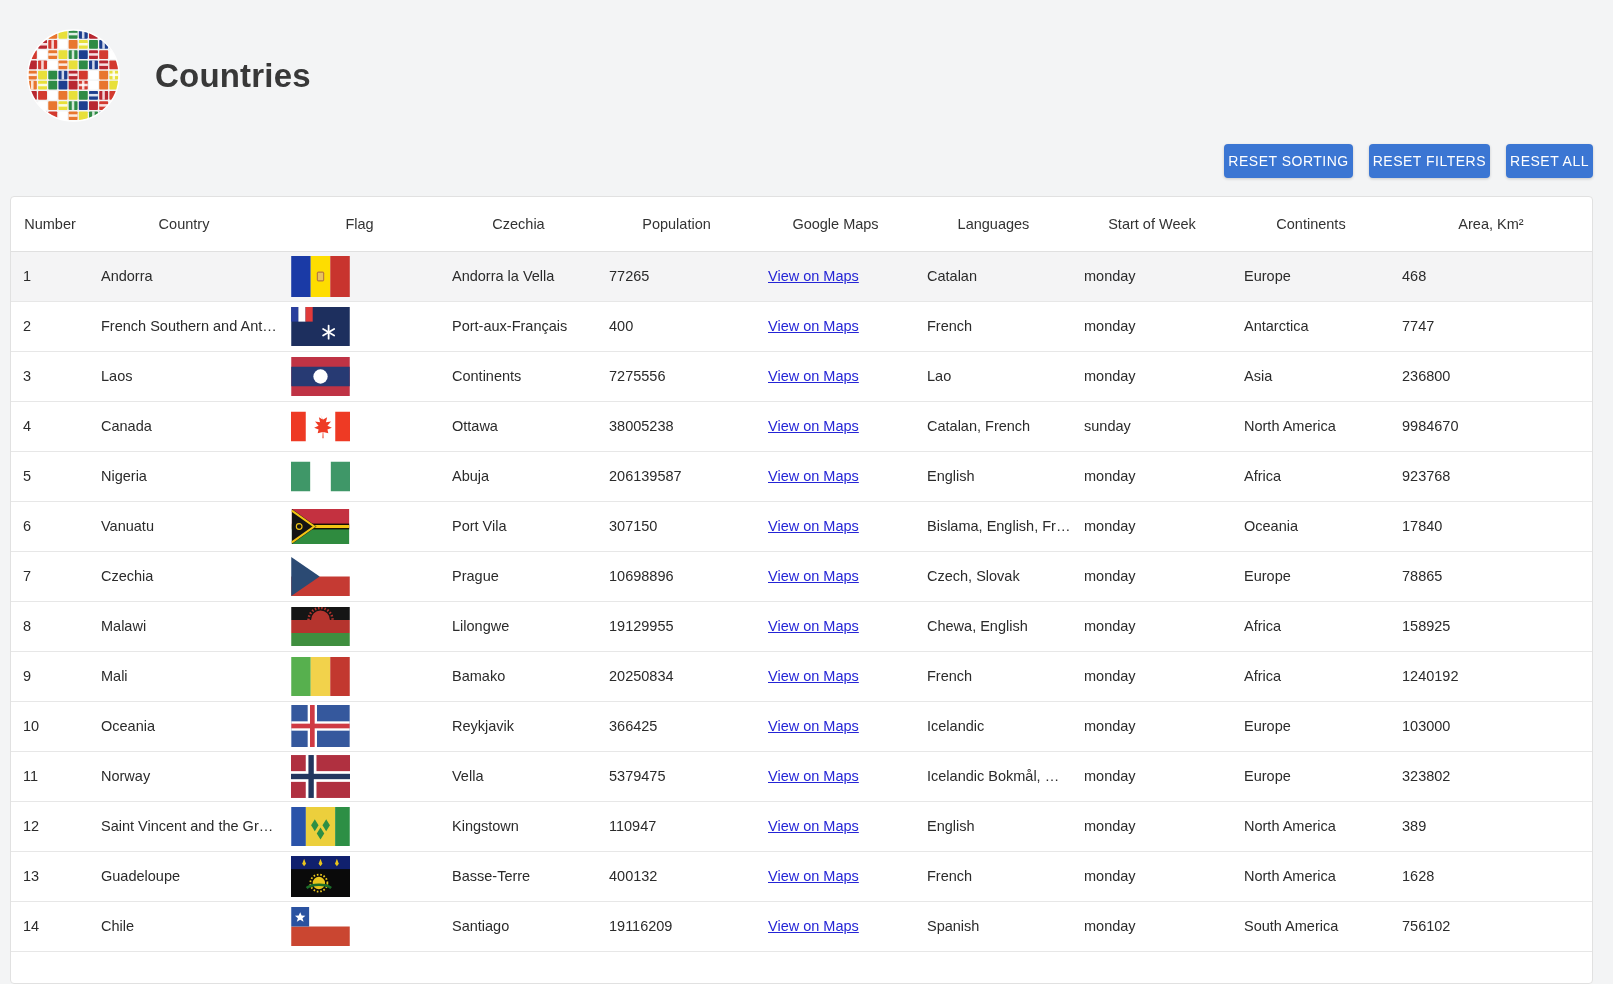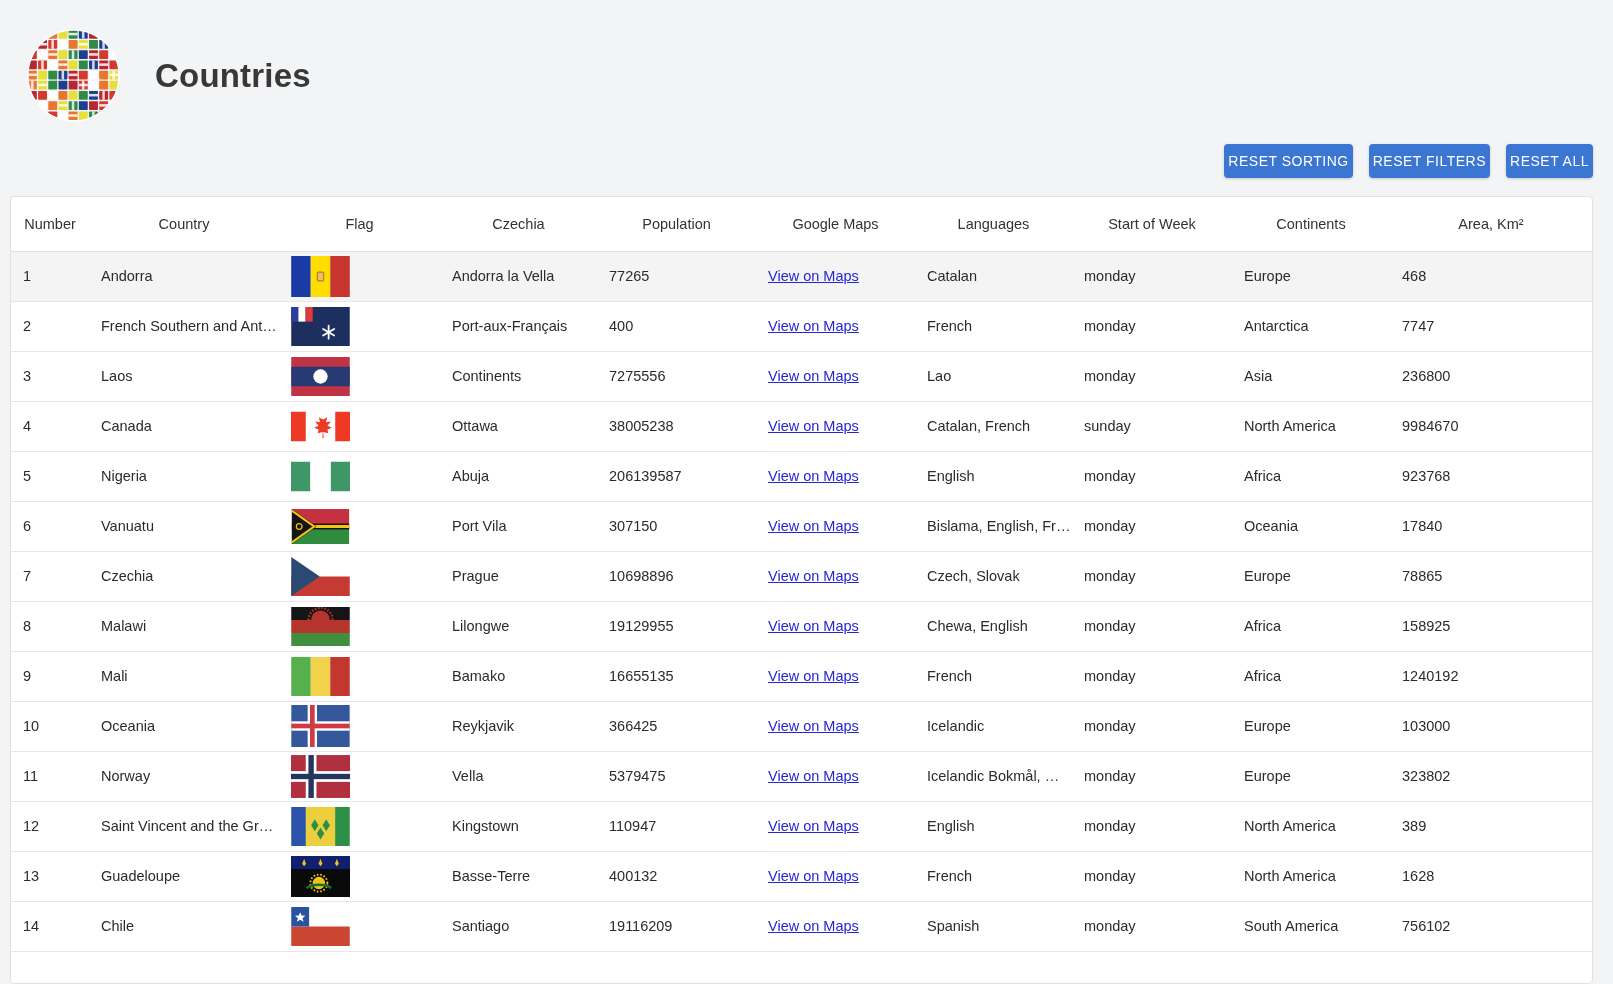--- a/index.html
+++ b/index.html
@@ -440,21 +440,21 @@
             <td class="cell-flag">
               <span class="flagwrap">
                 <svg width="59" height="39" viewBox="0 0 36 24">
                   <rect width="12" height="24" fill="#57b04e"></rect>
                   <rect x="12" width="12" height="24" fill="#f2d24b"></rect>
                   <rect x="24" width="12" height="24" fill="#c2382f"></rect>
                 </svg>
               </span>
             </td>
             <td class="cell-capital">Bamako</td>
-            <td class="cell-population">16655135</td>
+            <td class="cell-population">20250834</td>
             <td class="cell-maps"><a href="#" class="maps-link">View on Maps</a></td>
             <td class="cell-languages">French</td>
             <td class="cell-week">monday</td>
             <td class="cell-continents">Africa</td>
             <td class="cell-area">1240192</td>
           </tr>
           <tr>
             <td class="cell-number">10</td>
             <td class="cell-country">Oceania</td>
             <td class="cell-flag">

